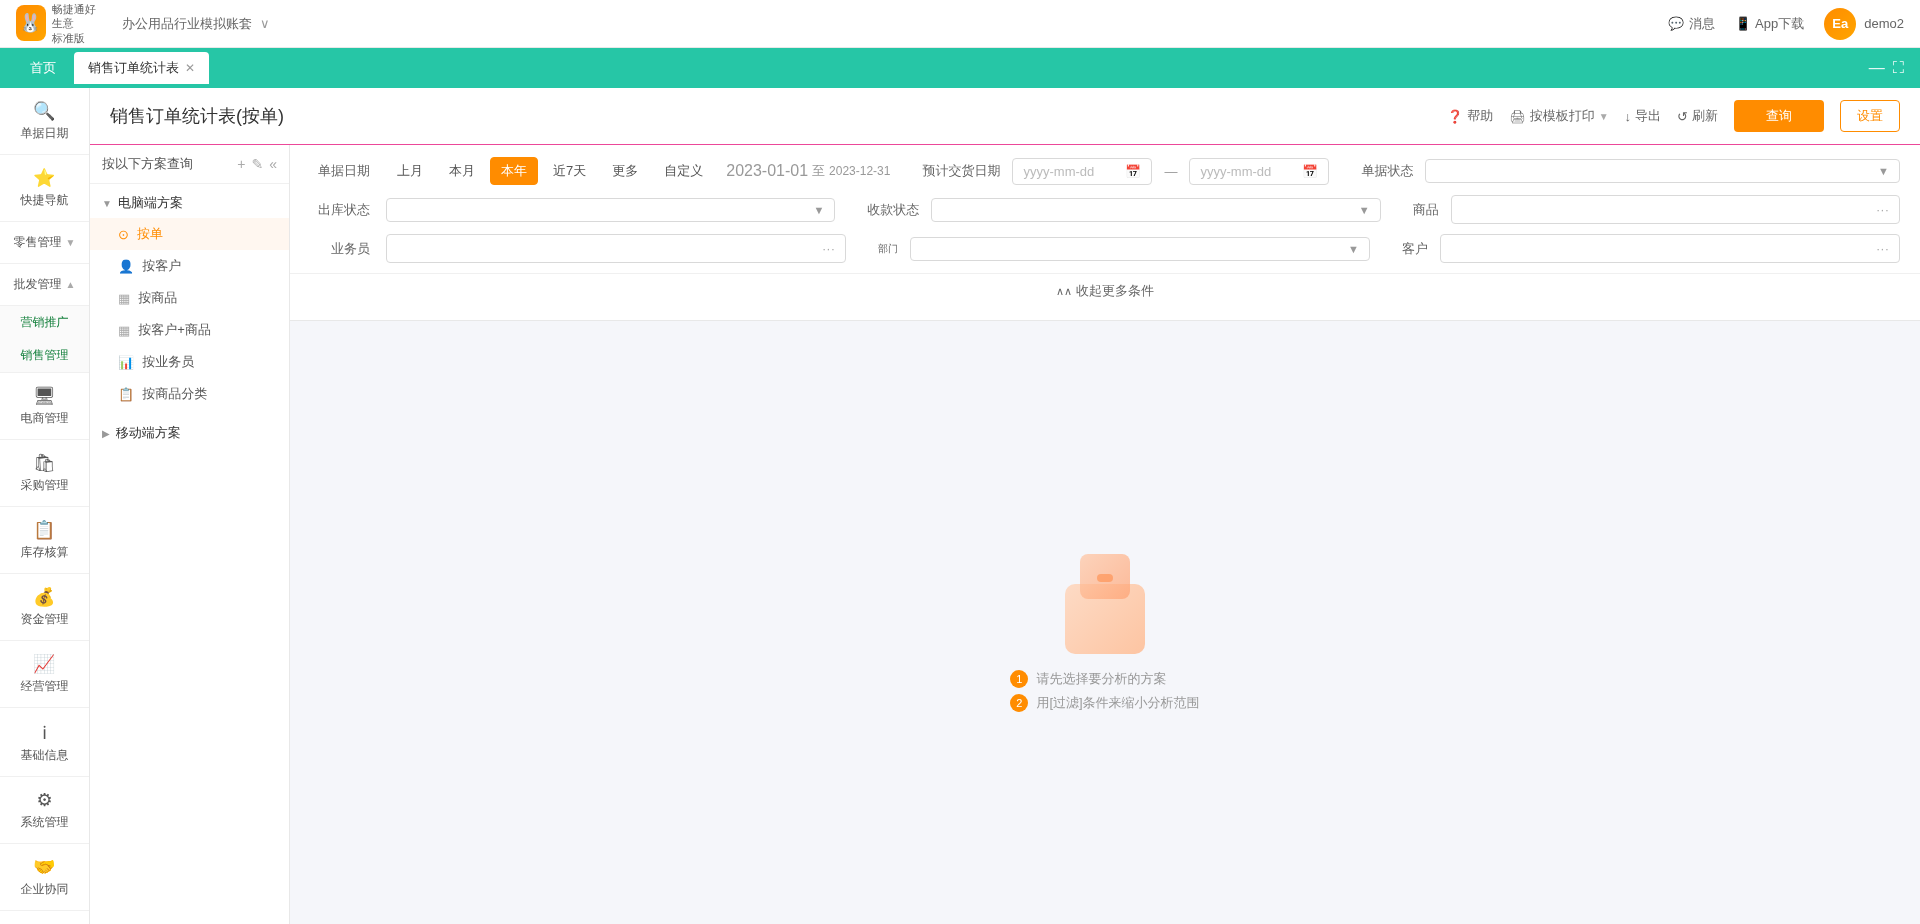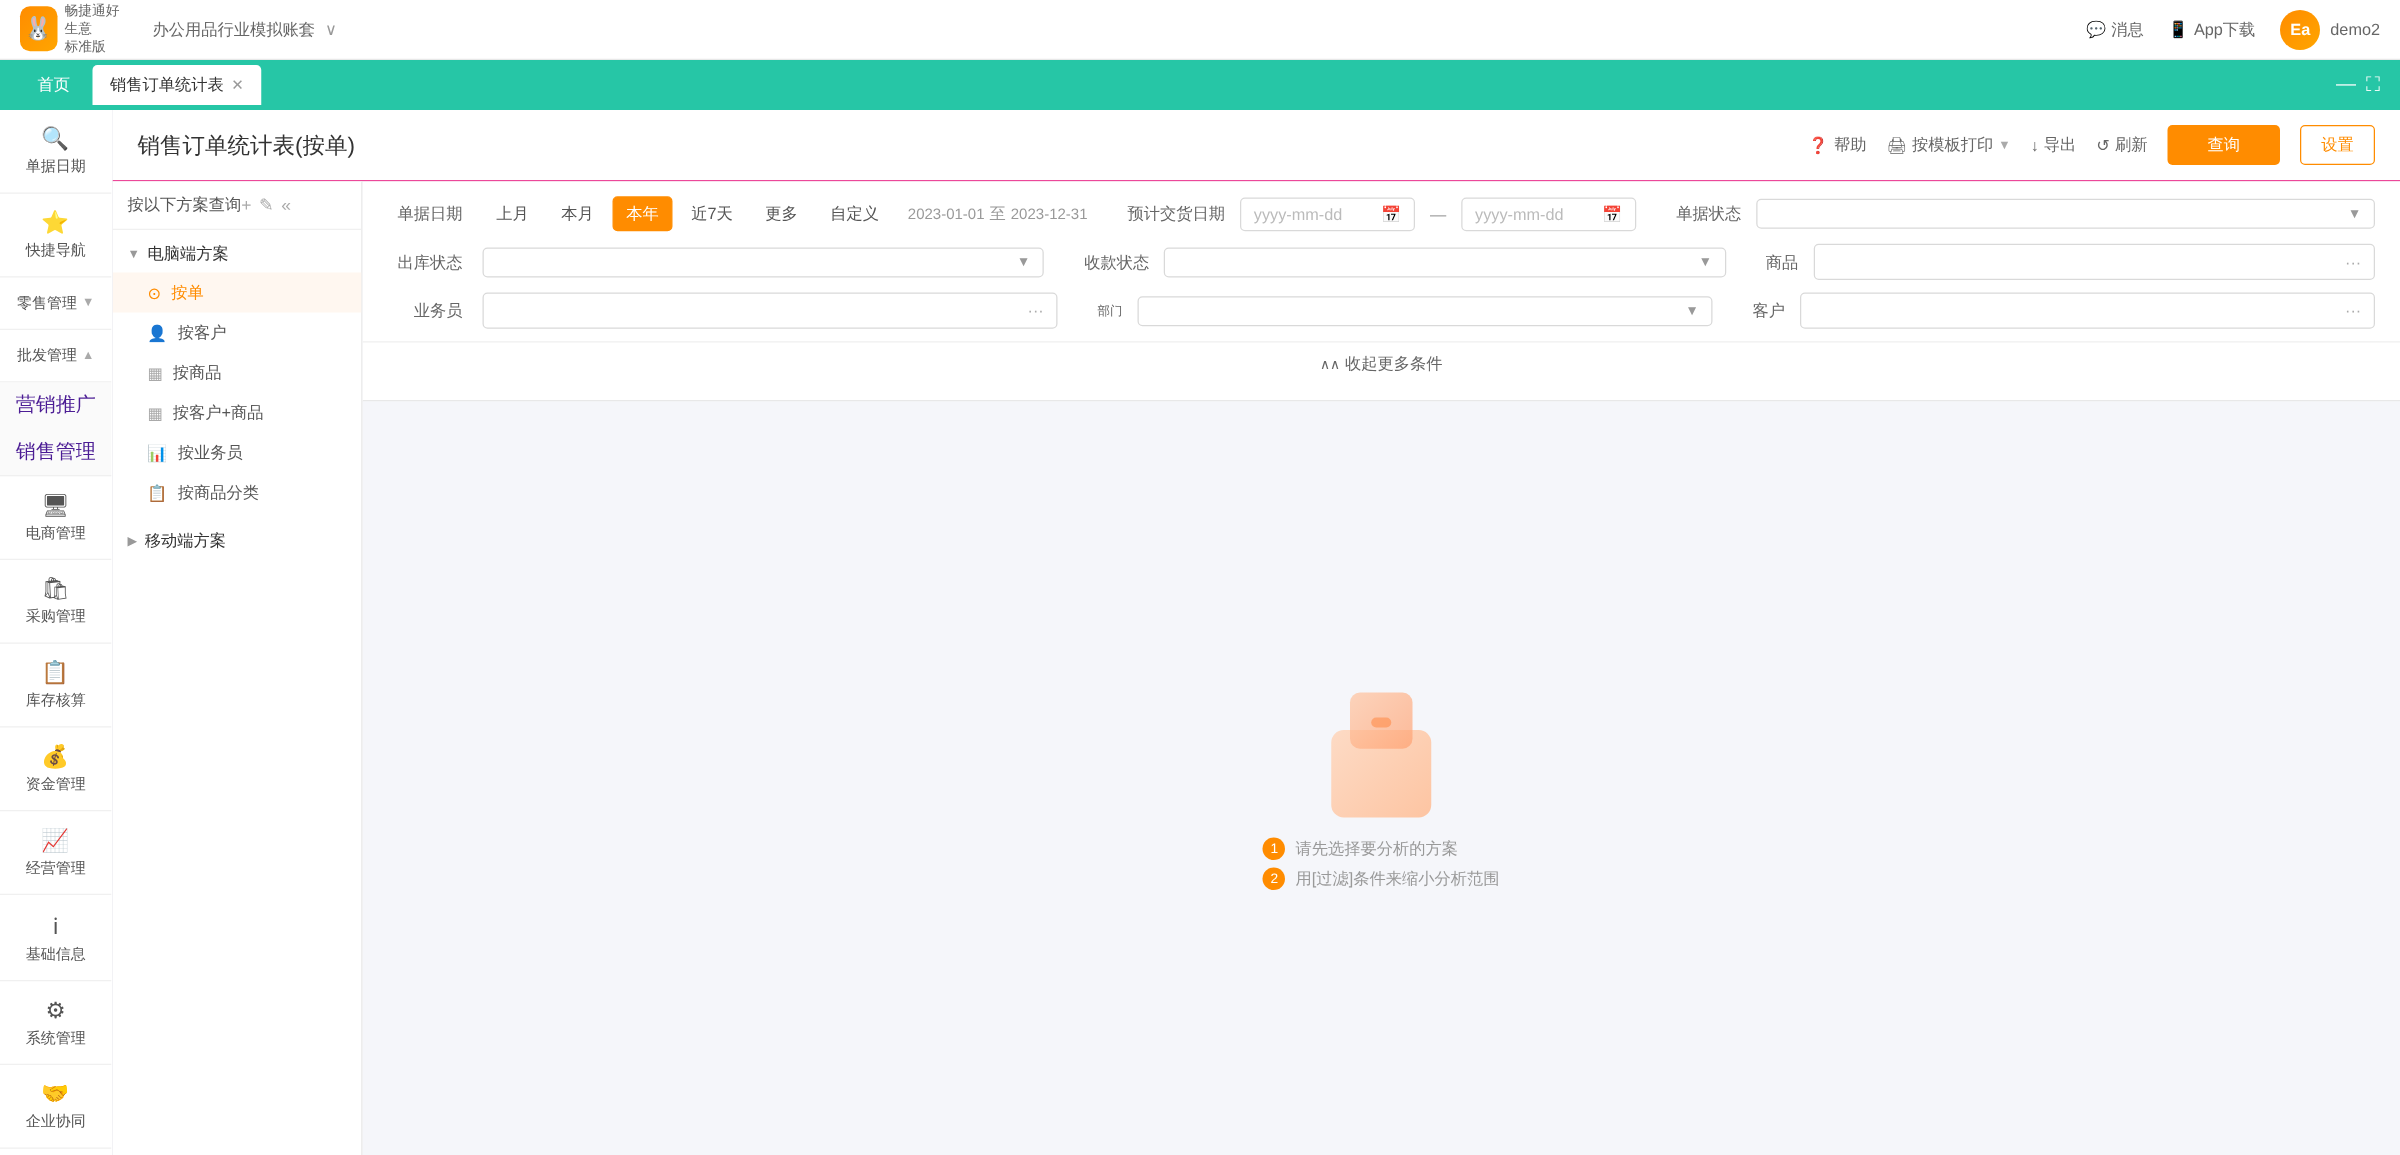--- a/index.html
+++ b/index.html
@@ -118,22 +118,22 @@
       border-bottom: 1px solid #f0f0f0;
     }
     .sidebar-item .s-icon { font-size: 18px; margin-bottom: 3px; }
     .sidebar-item.has-arrow { flex-direction: row; justify-content: center; gap: 4px; }
     .sidebar-sub {
       background: #fafafa;
       border-bottom: 1px solid #f0f0f0;
     }
     .sidebar-sub-item {
       padding: 8px 12px;
-      color: #4c1d95;
-      font-size: 16px;
+      color: #15803d;
+      font-size: 12px;
       cursor: pointer;
       display: flex; align-items: center; justify-content: center;
     }
 
     
     .content-area {
       flex: 1;
       display: flex;
       flex-direction: column;
       overflow: hidden;
@@ -190,21 +190,21 @@
     .select-box .arrow { color: #999; font-size: 11px; }
 
     
     .scheme-panel {
       width: 200px;
       background: #fff;
       border-right: 1px solid #e8e8e8;
       flex-shrink: 0;
     }
     .scheme-header {
-      display: flex; align-items: center; 
+      display: flex; align-items: center; justify-content: space-between;
       padding: 10px 12px;
       border-bottom: 1px solid #f0f0f0;
       font-size: 13px; color: #555;
     }
     .scheme-header-icons { display: flex; gap: 6px; }
     .scheme-header-icon { color: #aaa; cursor: pointer; font-size: 14px; }
     .scheme-group { padding: 4px 0; }
     .scheme-group-title {
       display: flex; align-items: center; gap: 6px;
       padding: 6px 12px;
@@ -462,21 +462,21 @@
             <span class="cf-label" style="width:60px; text-align:right; color:#666; font-size:13px; flex-shrink:0; margin-right:4px;">单据日期</span>
             <div style="display:flex; align-items:center; gap:4px;">
               <span class="date-btn">上月</span>
               <span class="date-btn">本月</span>
               <span class="date-btn active">本年</span>
               <span class="date-btn">近7天</span>
               <span class="date-btn">更多</span>
               <span class="date-btn">自定义</span>
             </div>
             <div style="display:flex; align-items:center; gap:4px; flex-shrink:0;">
-              <span style="color:#999; font-size:12px;">2023-01-01</span>
+              <span style="color:#999; font-size:16px;">2023-01-01</span>
               <span style="color:#999;">至</span>
               <span style="color:#999; font-size:12px;">2023-12-31</span>
             </div>
 
             <span style="margin-left:20px; color:#666; font-size:13px; flex-shrink:0;">预计交货日期</span>
             <div class="date-input">
               <span style="color:#bbb; font-size:13px;">yyyy-mm-dd</span>
               <span style="color:#f90; margin-left:auto;">📅</span>
             </div>
             <span style="color:#999;">—</span>

